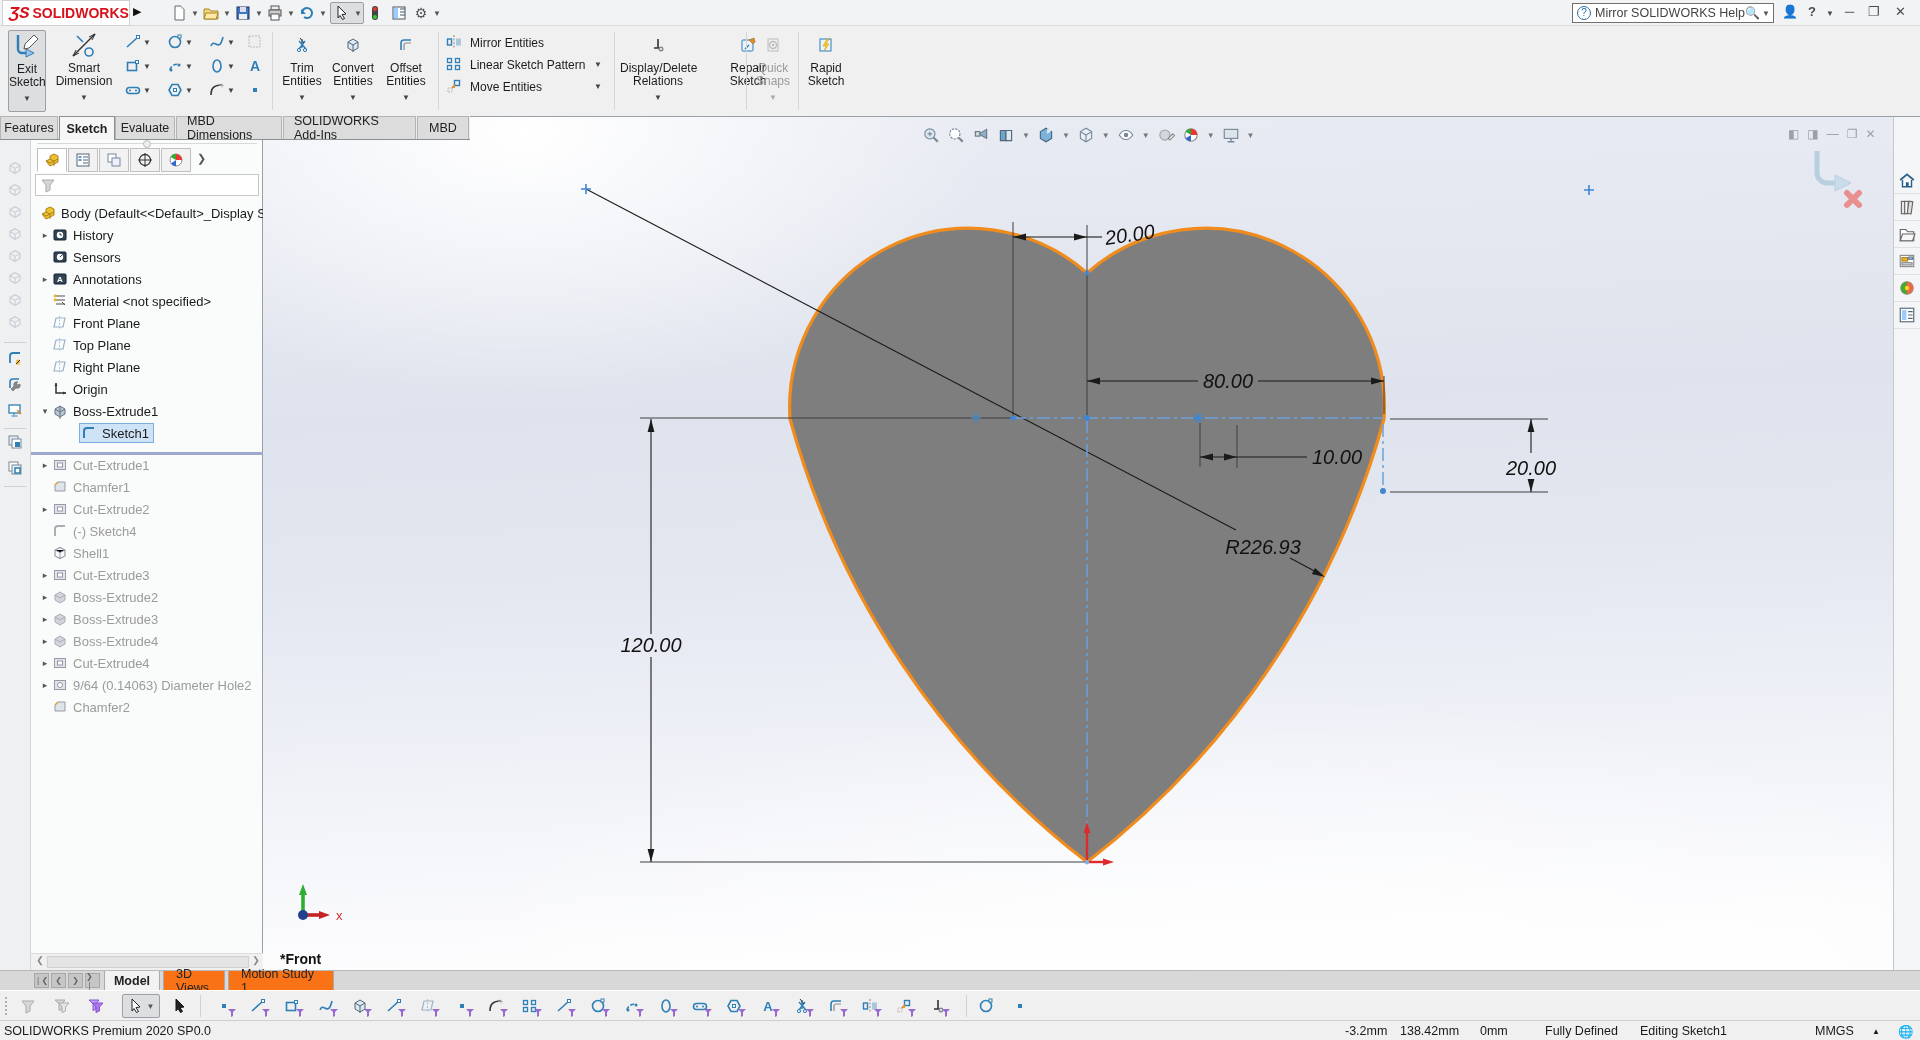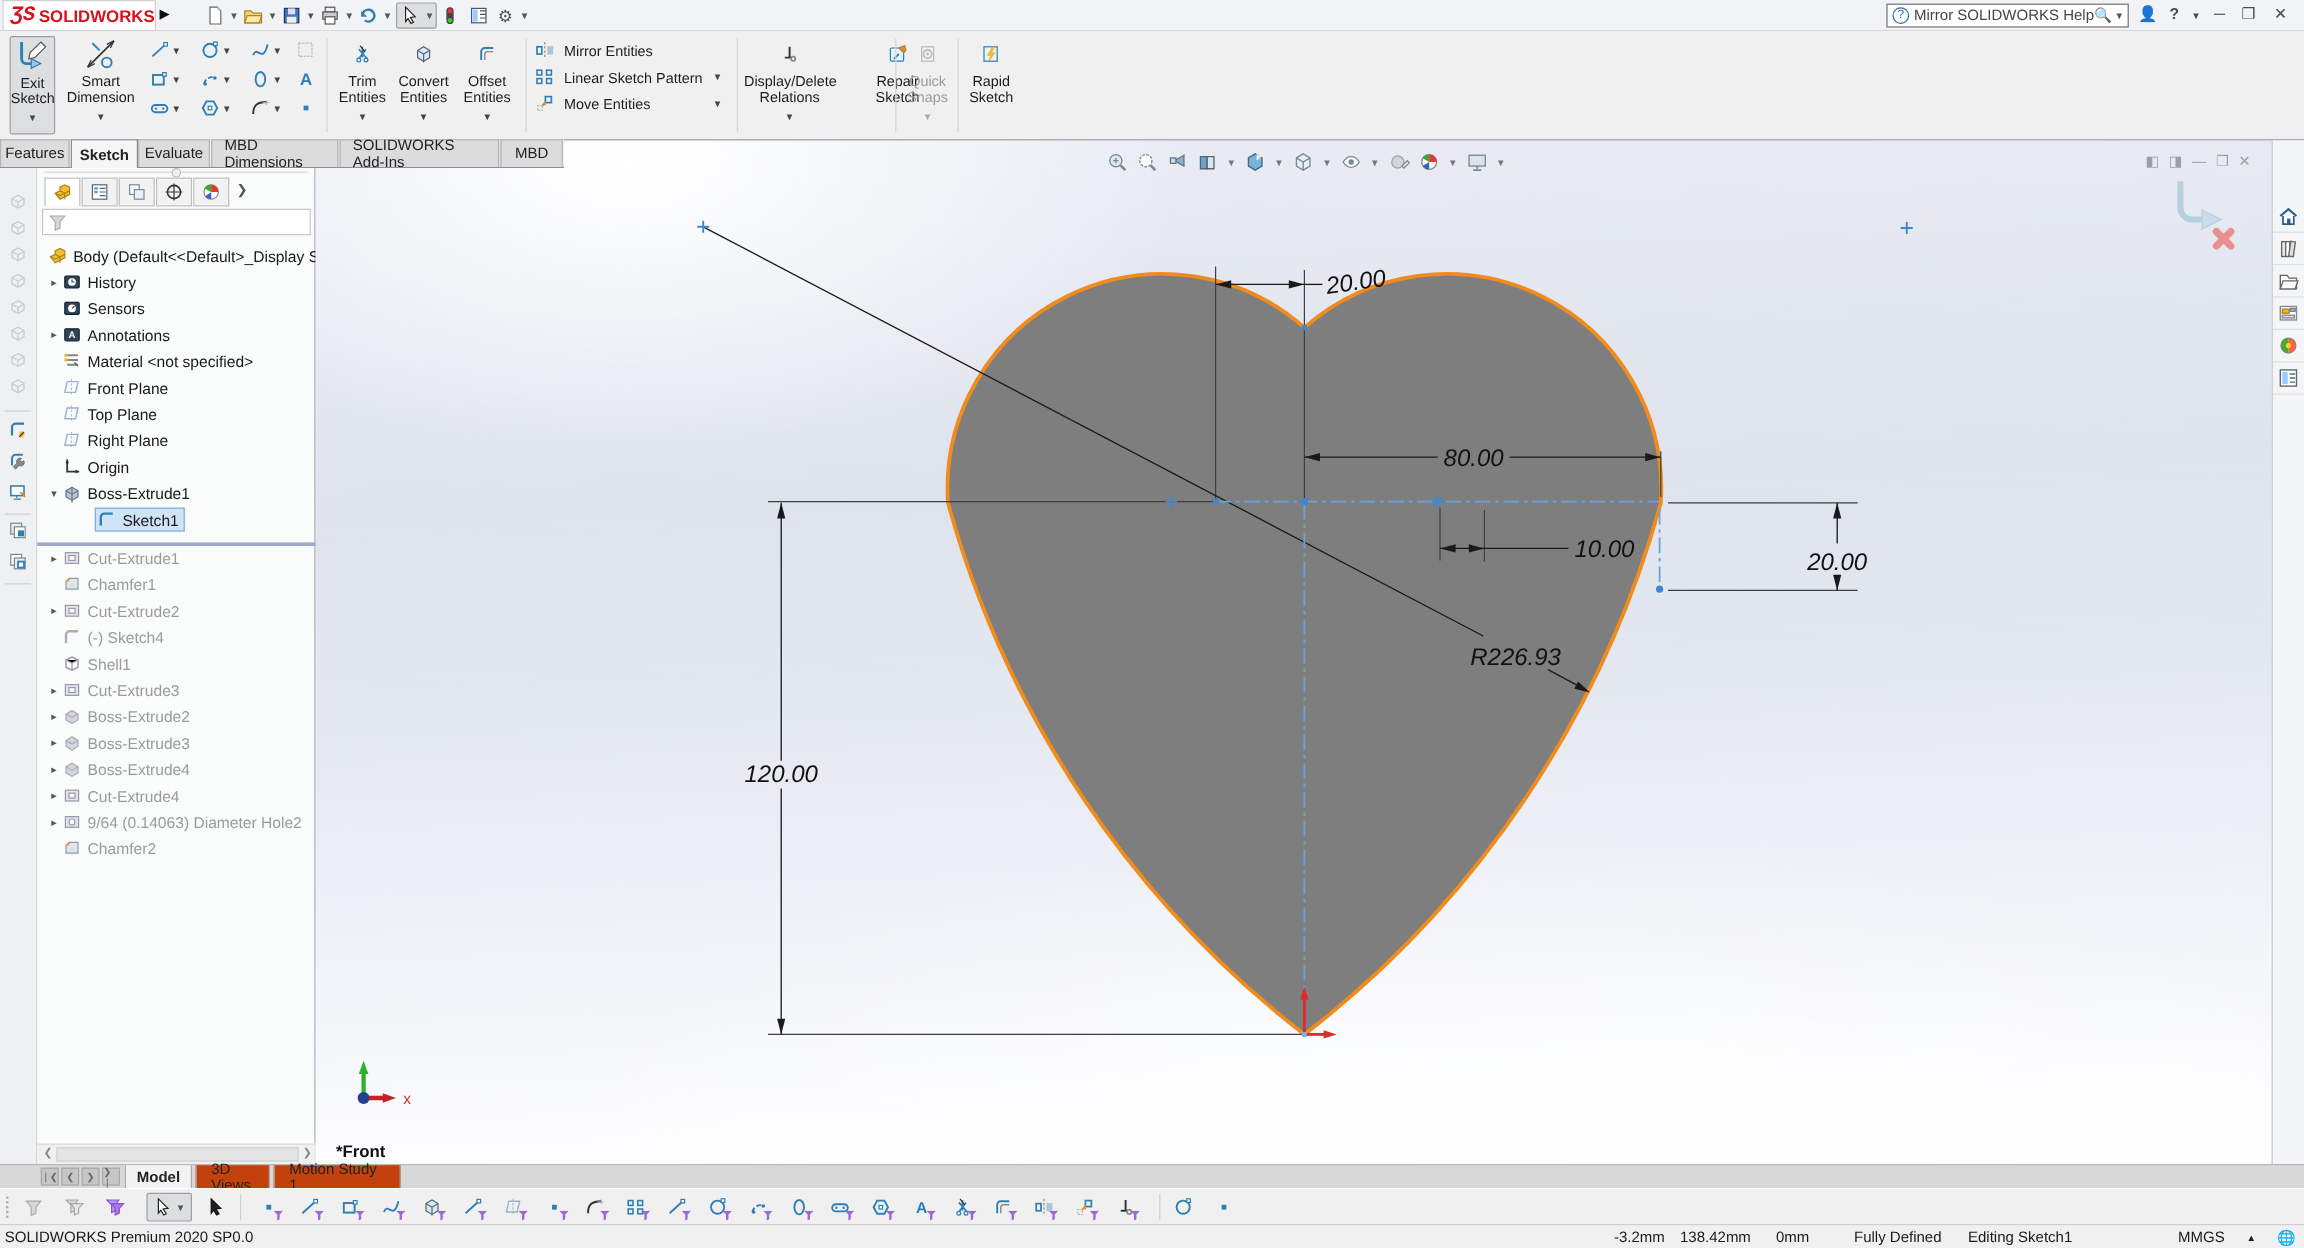--- a/index.html
+++ b/index.html
@@ -52,21 +52,21 @@
 radial-gradient(ellipse 760px 420px at 16% 2%, rgba(255,255,255,1) 0%, rgba(255,255,255,0) 62%),
 radial-gradient(ellipse 1400px 560px at 60% 108%, rgba(255,255,255,.95) 0%, rgba(255,255,255,0) 62%),
 linear-gradient(178deg,#e9ecf3 0%,#dfe3ed 34%,#e3e7f0 52%,#eff1f7 72%,#fdfdfe 95%);}
 #vp-top-border{position:absolute;left:263px;top:116px;width:1657px;height:1px;background:#9aa0a8;z-index:4;}
 #headsup{position:absolute;left:922px;top:121px;height:28px;display:flex;align-items:center;gap:7px;z-index:6;}
 .hu-drp{font-size:8px;color:#777;}
 #taskpane{position:absolute;right:0;top:117px;width:27px;height:853px;background:#f4f5f6;border-left:1px solid #c9c9c9;z-index:6;}
 .tp-ico{width:26px;height:27px;display:flex;align-items:center;justify-content:center;border-bottom:1px solid #e0e0e0;}
 #view-label{position:absolute;left:280px;top:951px;font-size:14px;font-weight:bold;color:#111;z-index:3;}
 #bottom-tabs{position:absolute;left:0;top:970px;width:1920px;height:20px;background:#d8d8d8;border-top:1px solid #b8b8b8;}
-.btab{position:absolute;top:0;height:19px;padding:0 12px;display:flex;align-items:center;font-size:12.5px;color:#222;background:#c2410c;border-right:1px solid #aaa;border-left:1px solid #aaa;}
+.btab{position:absolute;top:0;height:19px;padding:0 12px;display:flex;align-items:center;font-size:12.5px;color:#222;background:#f97316;border-right:1px solid #aaa;border-left:1px solid #aaa;}
 .btab.active{background:#f2f2f2;font-weight:bold;}
 .navbtn{position:absolute;top:2px;width:15px;height:15px;background:#c6c6c6;border:1px solid #a8a8a8;color:#666;font-size:8px;display:flex;align-items:center;justify-content:center;}
 #bottom-toolbar{position:absolute;left:0;top:990px;width:1920px;height:30px;background:#f0f0f1;border-top:1px solid #fff;}
 .bt-ico{position:absolute;top:3px;width:24px;height:24px;display:flex;align-items:center;justify-content:center;}
 #statusbar{position:absolute;left:0;top:1020px;width:1920px;height:20px;background:#f0f0f1;border-top:1px solid #cfcfcf;font-size:12.5px;color:#1a1a1a;}
 .st{position:absolute;top:3px;}
 svg{display:block;}
 text{font-family:"Liberation Sans",sans-serif;}
 .dimtxt{font-style:italic;font-size:20px;fill:#111;}
 </style>

